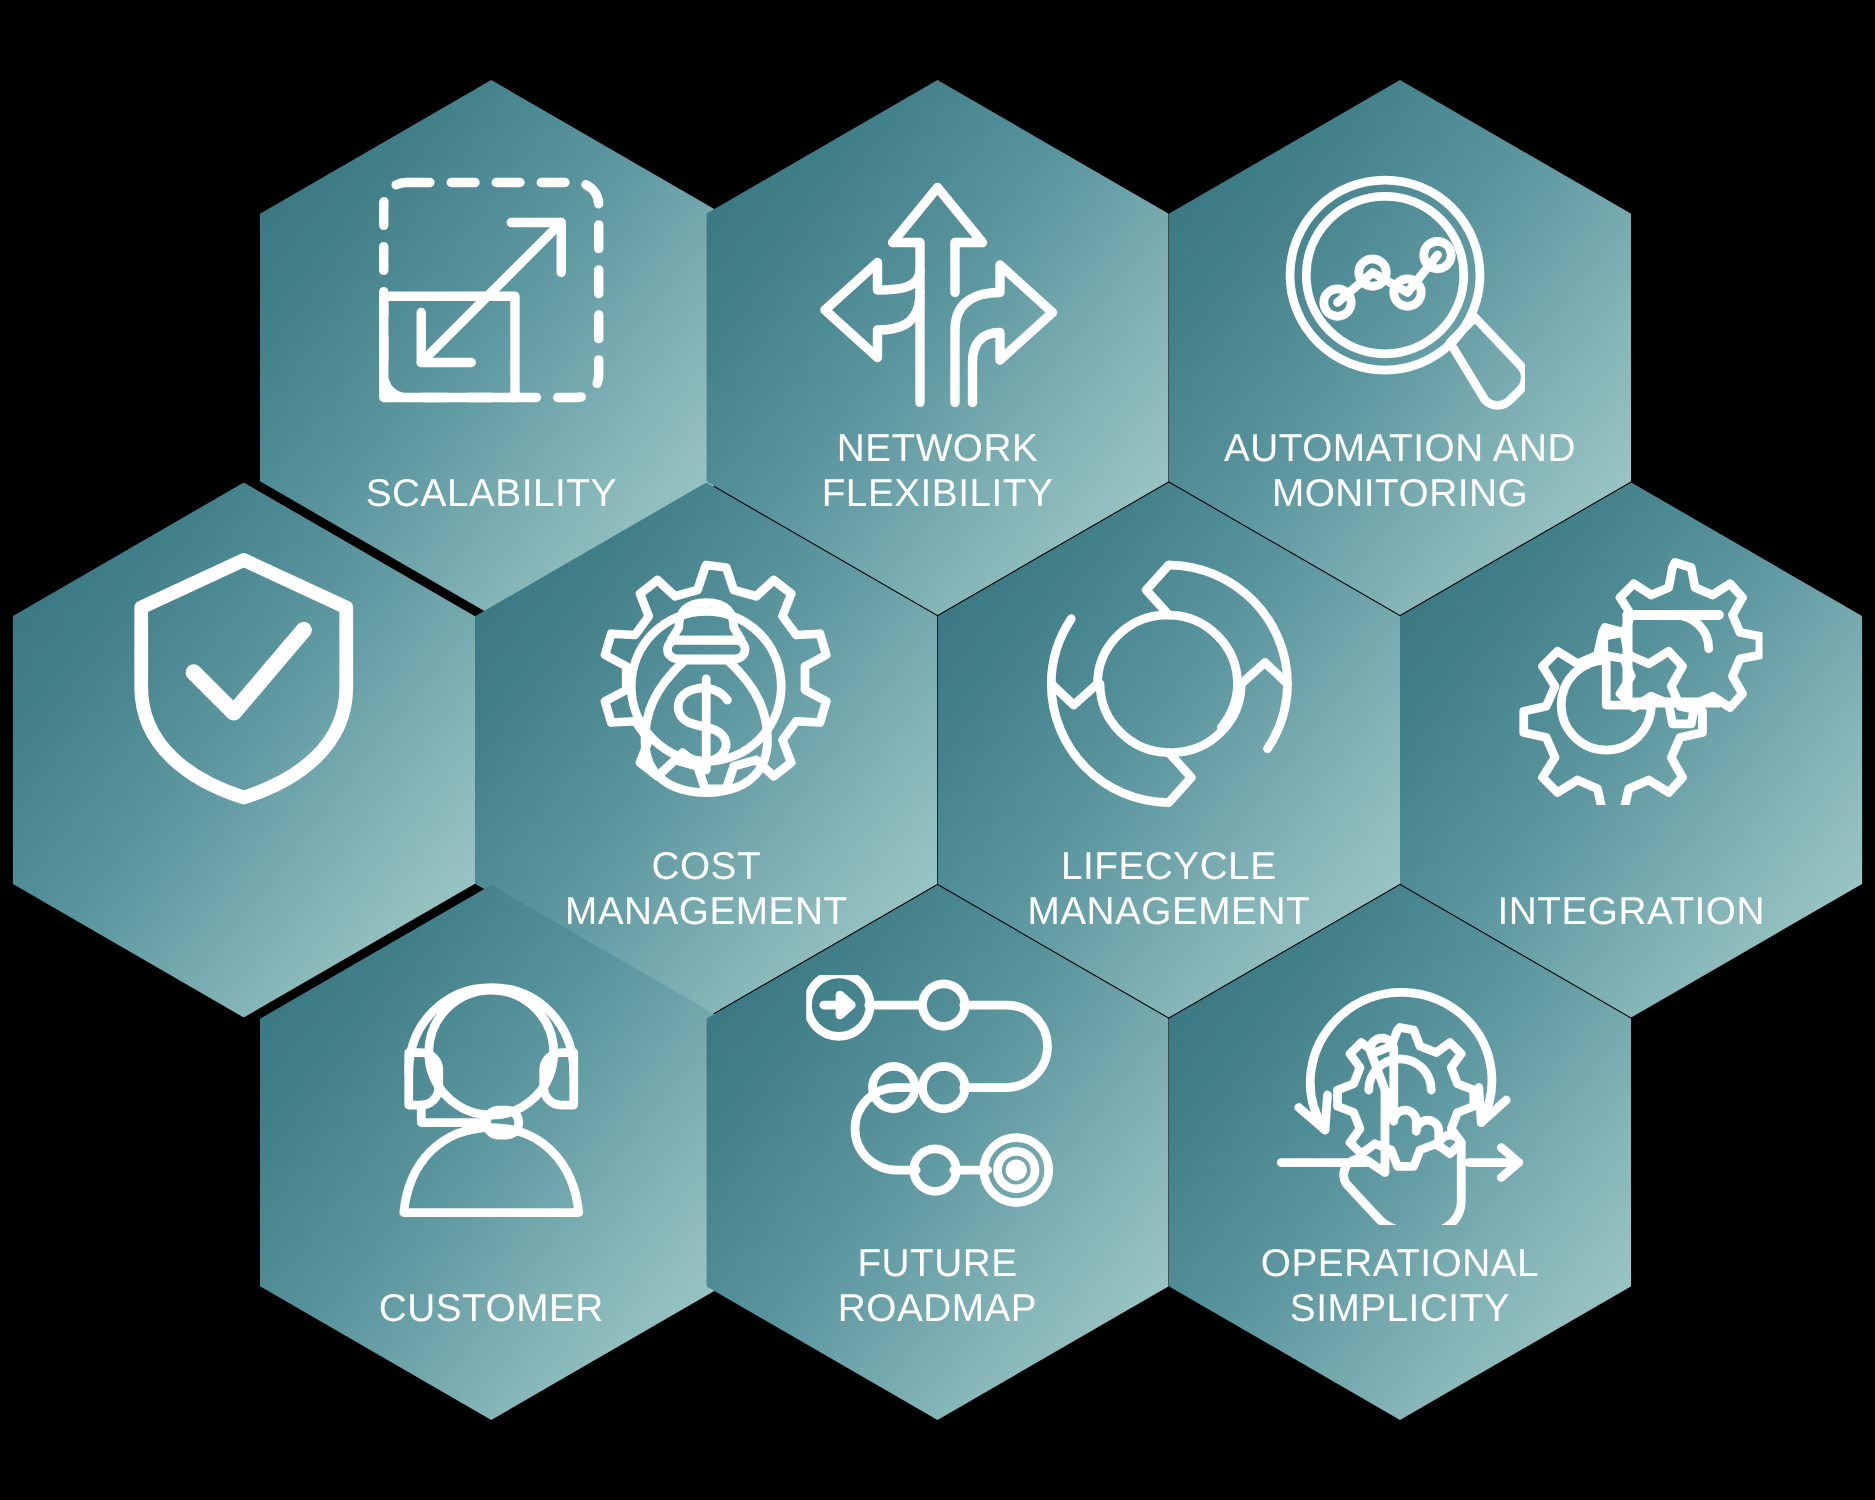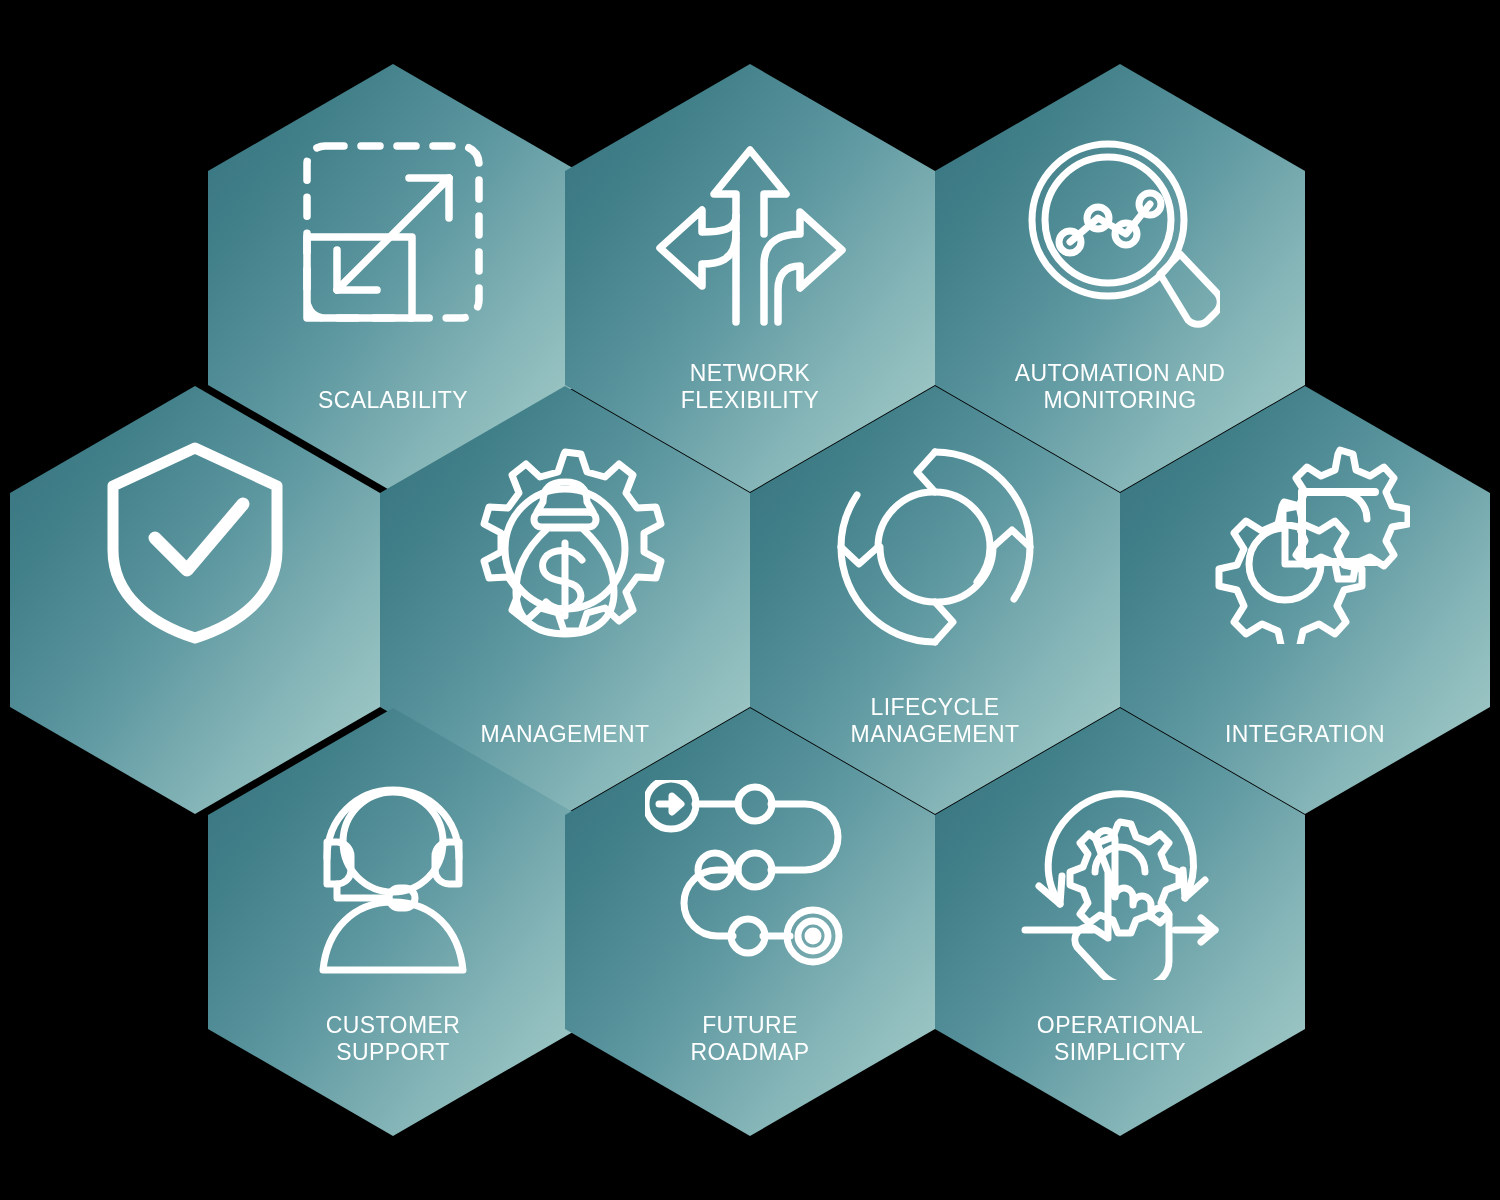--- a/index.html
+++ b/index.html
@@ -11,21 +11,21 @@
        clip-path:polygon(50% 0%,100% 25%,100% 75%,50% 100%,0% 75%,0% 25%);
        background:linear-gradient(128deg,#34717d 0%,#417f89 22%,#5d97a0 48%,#86b6b8 74%,#a9cfcc 100%);
        display:flex;flex-direction:column;align-items:center;
        box-sizing:border-box;}
 
   .hex .icon-wrap{position:absolute;left:0;right:0;display:flex;
        justify-content:center;align-items:center;}
   .hex svg{display:block;}
 
   .label{position:absolute;left:0;right:0;text-align:center;
-       color:#fff;font-size:23px;letter-spacing:.4px;line-height:1.18;
+       color:#fff;font-size:31px;letter-spacing:.4px;line-height:1.18;
        font-weight:300;text-transform:uppercase;
        -webkit-font-smoothing:antialiased;}
   .label span{display:block;white-space:nowrap;}
 
   
   .r1{top:64px;}
   .r2{top:386px;}
   .r3{top:708px;padding-left:48px;}
   .c-a{left:195px;margin-left:13px;} .c-b{left:565px;} .c-c{left:935px;}
   .m-a{left:10px;} .m-b{left:380px;} .m-c{left:750px;padding-left:36px;} .m-d{left:1120px;padding-left:46px;}
@@ -104,20 +104,21 @@
         <path d="M105 8 l16 2 6 18 18 5 14 -13 14 11 -7 18 11 15 19 -1 5 17 -17 9 0 19 17 9 -5 17 -19 -1 -11 15 7 18 -14 11 -14 -13 -18 5 -6 18 -17 0 -6 -18 -18 -5 -14 13 -14 -11 7 -18 -11 -15 -19 1 -5 -17 17 -9 0 -19 -17 -9 5 -17 19 1 11 -15 -7 -18 14 -11 14 13 18 -5 6 -18 Z"></path>
         <circle cx="105" cy="105" r="60"></circle>
         <path d="M83 58 c0 -12 6 -20 22 -20 16 0 22 8 22 20 l6 10 -56 0 Z"></path>
         <rect x="74" y="68" width="62" height="15" rx="7.5"></rect>
         <path d="M88 84 C62 108 56 128 56 148 C56 176 76 190 105 190 C134 190 154 176 154 148 C154 128 148 108 122 84 Z"></path>
         <path d="M122 116 c-6 -8 -16 -11 -25 -9 -11 2 -16 10 -14 18 3 12 20 11 29 15 9 4 12 13 5 20 -7 7 -22 7 -31 -2"></path>
         <line x1="105" y1="99" x2="105" y2="172"></line>
       </svg>
     </div>
     <div class="label lbl-mid">
+      <span>Cost</span>
       <span>Management</span>
     </div>
   </div>
 
   <div class="hex r2 m-c">
     <div class="icon-wrap ic-mid">
       <svg width="205" height="205" viewBox="0 0 205 205" fill="none" stroke="#fff" stroke-width="7" stroke-linejoin="round" stroke-linecap="round">
         <path d="M102 8 C154 8 197 51 197 103 C197 122 191 140 181 155"></path>
         <path d="M102 8 L84 28 L102 48"></path>
         <path d="M197 103 L179 86 L160 103"></path>
@@ -159,21 +160,20 @@
         <path d="M34 78 C34 38 64 10 100 10 C136 10 166 38 166 78"></path>
         <path d="M34 62 l10 0 a14 14 0 0 1 14 14 l0 14 a14 14 0 0 1 -14 14 l-10 0 Z"></path>
         <path d="M166 62 l-10 0 a14 14 0 0 0 -14 14 l0 14 a14 14 0 0 0 14 14 l10 0 Z"></path>
         <path d="M44 104 L44 118 L96 118"></path>
         <rect x="96" y="108" width="26" height="20" rx="10"></rect>
         <path d="M30 190 C34 150 60 122 100 122 C140 122 166 150 170 190 Z"></path>
       </svg>
     </div>
     <div class="label lbl-bot">
       <span>Customer</span>
-      <span>Support</span>
     </div>
   </div>
 
   <div class="hex r3 c-b">
     <div class="icon-wrap ic-bot">
       <svg width="210" height="190" viewBox="0 0 210 190" fill="none" stroke="#fff" stroke-width="7" stroke-linejoin="round" stroke-linecap="round">
         <path d="M50 24 L93 24 M126 24 L160 24 a33 33 0 0 1 0 66 L126 90 M93 90 L72 90 a33 33 0 0 0 0 66 L88 156 M118 156 L145 156"></path>
         <circle cx="26" cy="24" r="25"></circle>
         <path d="M14 24 L34 24 M27 16 L36 24 L27 32 Z" fill="#fff"></path>
         <circle cx="110" cy="24" r="17"></circle>

